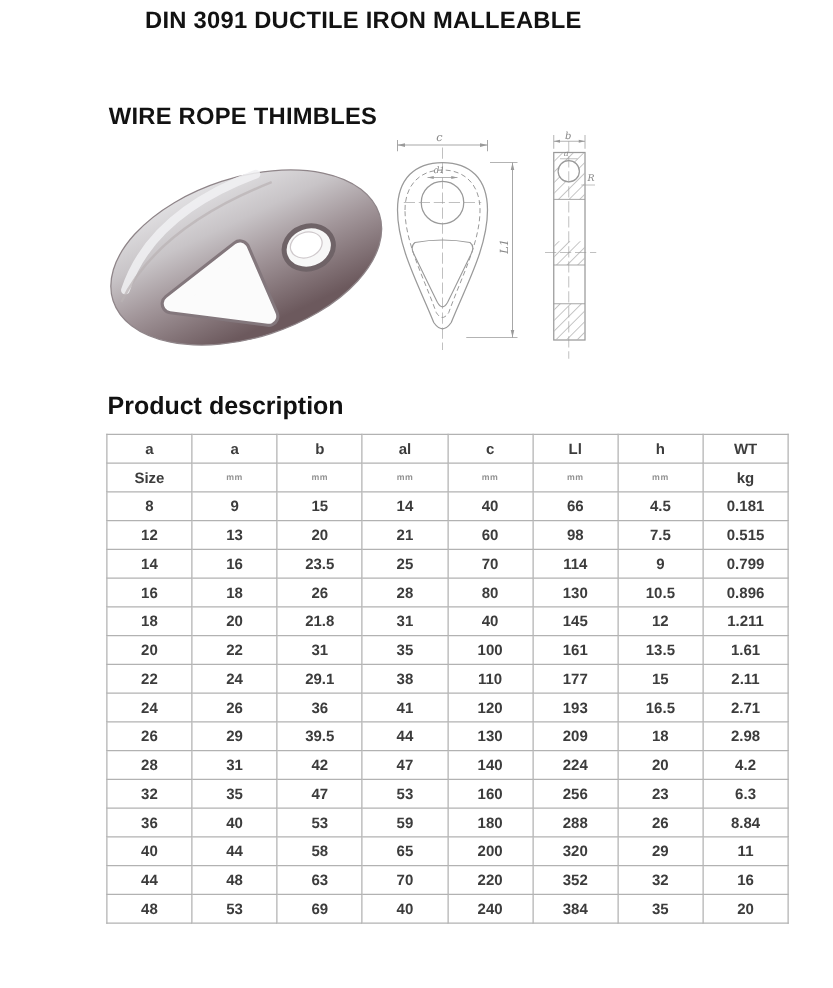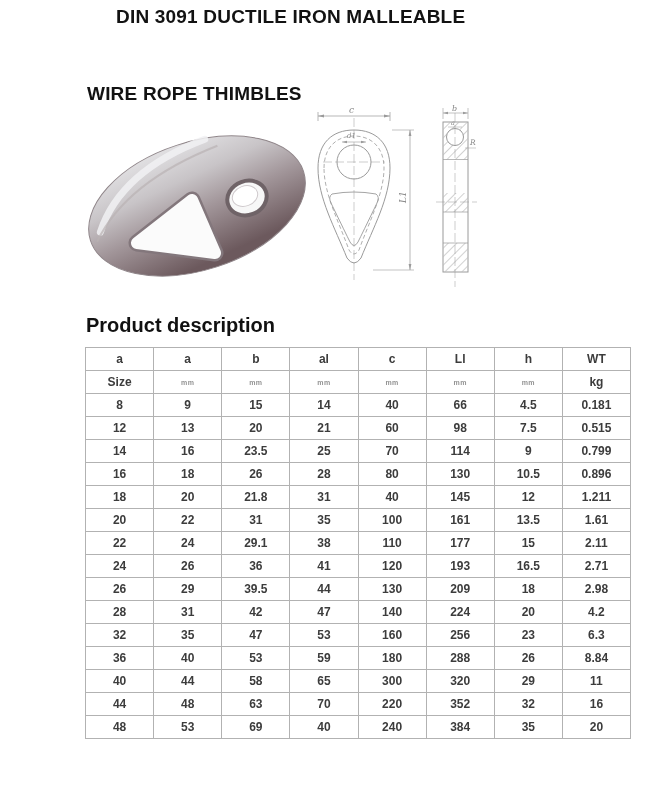--- a/index.html
+++ b/index.html
@@ -316,21 +316,21 @@
       <td>180</td>
       <td>288</td>
       <td>26</td>
       <td>8.84</td>
     </tr>
         <tr>
       <td>40</td>
       <td>44</td>
       <td>58</td>
       <td>65</td>
-      <td>300</td>
+      <td>200</td>
       <td>320</td>
       <td>29</td>
       <td>11</td>
     </tr>
         <tr>
       <td>44</td>
       <td>48</td>
       <td>63</td>
       <td>70</td>
       <td>220</td>

